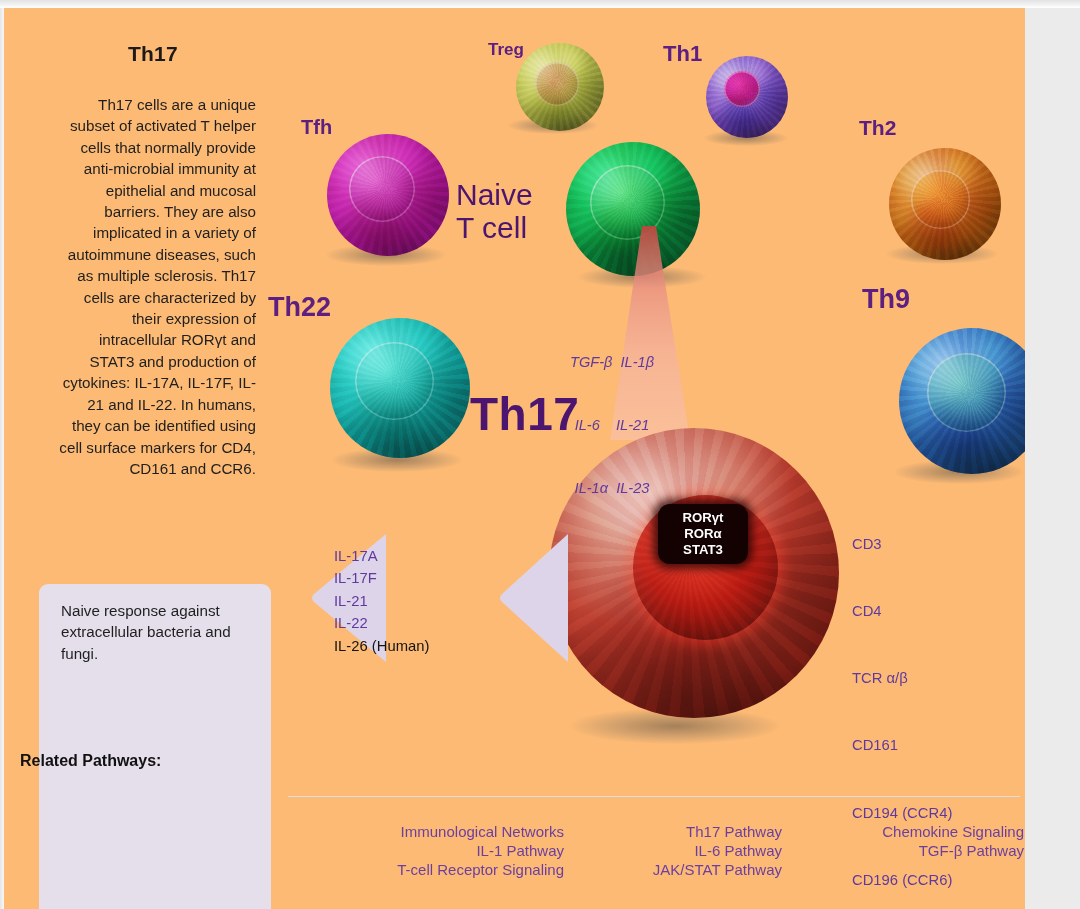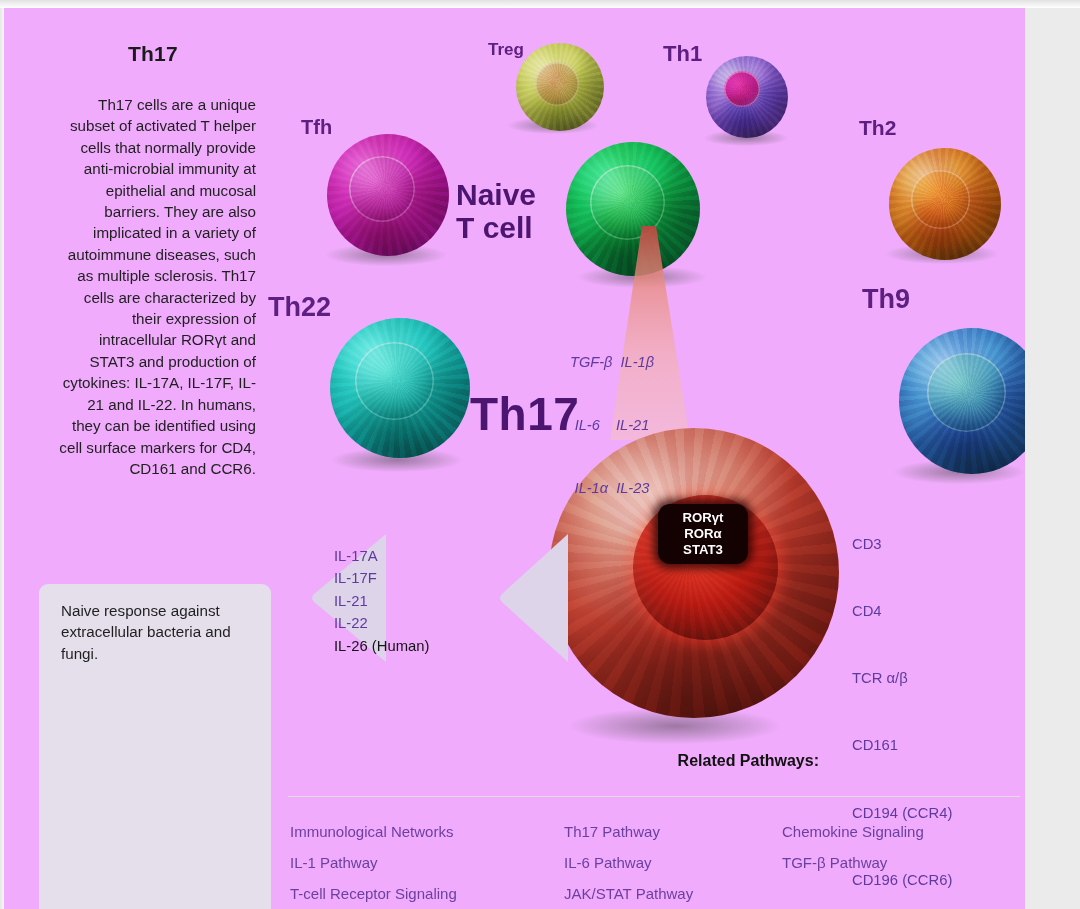--- a/index.html
+++ b/index.html
@@ -11,21 +11,21 @@
   }
   #page {
     position: absolute; left: 0; top: 0;
     width: 1080px; height: 909px;
     background: #ebebeb;
   }
   
   #sheet {
     position: absolute; left: 4px; top: 8px;
     width: 1021px; height: 901px;
-    background: #f0abfc;
+    background: #fdba74;
     overflow: hidden;
   }
   #topshade {
     position: absolute; left: 0; top: 0; width: 1080px; height: 8px;
     background: linear-gradient(180deg,#e2e2e2 0%, #f2f2f2 60%, #ffffff 100%);
   }
   #leftedge {
     position: absolute; left: 0; top: 8px; width: 4px; height: 901px;
     background: linear-gradient(90deg,#e6e6e6 0%, #f7f7f7 100%);
   }
@@ -89,21 +89,21 @@
   .cytokine-in{
     position:absolute; color:#5f3a9e; font-size:14.6px; line-height:21px;
     text-align:center; white-space:pre;font-style:italic;
   }
   #bigth17{
     position:absolute; left:466px; top:379px;
     font-size:46px; font-weight:bold; color:#4b1570; letter-spacing:.5px;
   }
   #naive{
     position:absolute; left:452px; top:170px;
-    font-size:30px; font-weight:bold; color:#4b1570; line-height:33px;
+    font-size:30px; font-weight:normal; color:#4b1570; line-height:33px;
   }
   #markers{
     position:absolute; left:848px; top:480px;
     font-size:14.8px; line-height:22.4px; color:#5f3a9e; white-space:pre;
   }
   #outputs{
     position:absolute; left:330px; top:537px; width:156px;
     font-size:14.8px; line-height:22.4px; color:#5f3a9e; text-align:left;
   }
   #outputs .blk{ color:#141414; }
@@ -115,31 +115,32 @@
     position:absolute; left:654px; top:496px;
     width:90px; height:60px;
     background:#140203; border-radius:12px;
     display:flex; flex-direction:column; align-items:center; justify-content:center;
     color:#ffffff; font-size:13.2px; font-weight:bold; line-height:16px;
     box-shadow: 0 0 9px 5px rgba(20,2,3,.72);
   }
 
   
   #relhead{
-    position:absolute; left:0; top:744px; width:815px;
-    text-align:right; font-size:16px; font-weight:bold; color:#111;
+    position:absolute; left:16px; top:744px; width:815px;
+    text-align:left; font-size:16px; font-weight:bold; color:#111;
   }
   #rule{
     position:absolute; left:284px; top:788px; width:732px; height:1px;
     background:#dedede;
   }
   #paths{
     position:absolute; left:286px; top:815px; width:734px;
     display:grid; grid-template-columns: 274px 218px auto;
-    row-gap:14px;
+    row-gap:2px;
+    text-align:right;
   }
   #paths a{
     font-size:15px; color:#6b3fa0; text-decoration:none; white-space:nowrap;
   }
 </style>
 </head>
 <body>
 
 <div id="page">
   <div id="topshade"></div>

